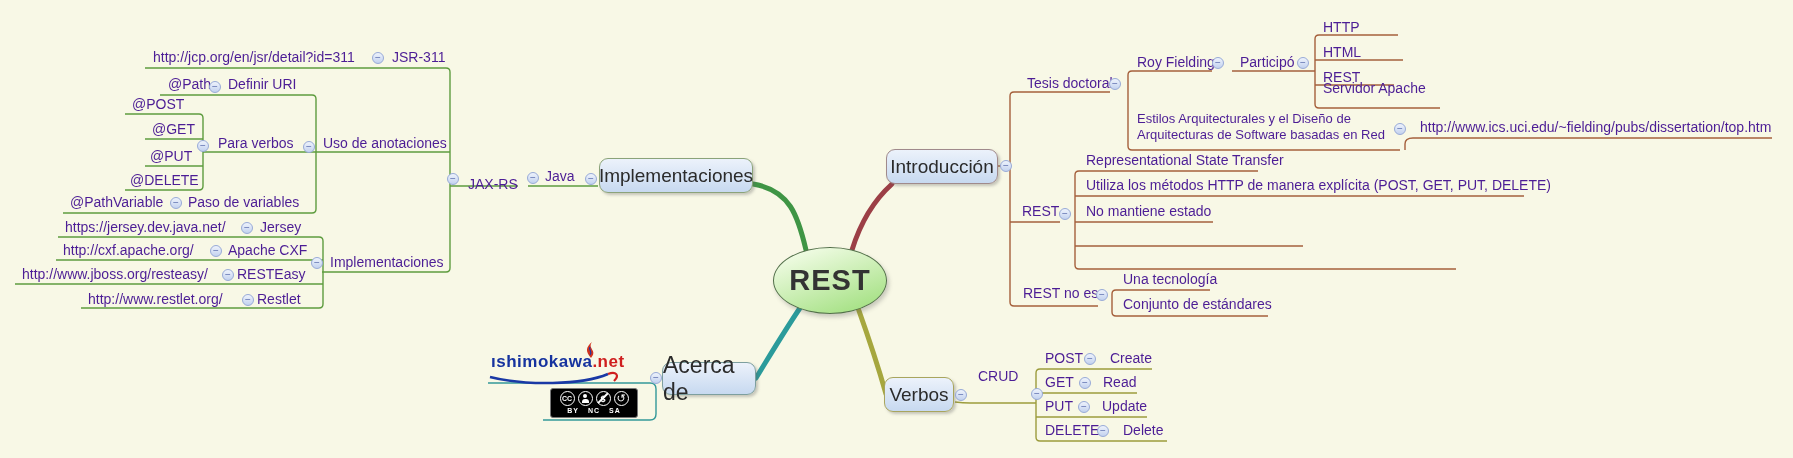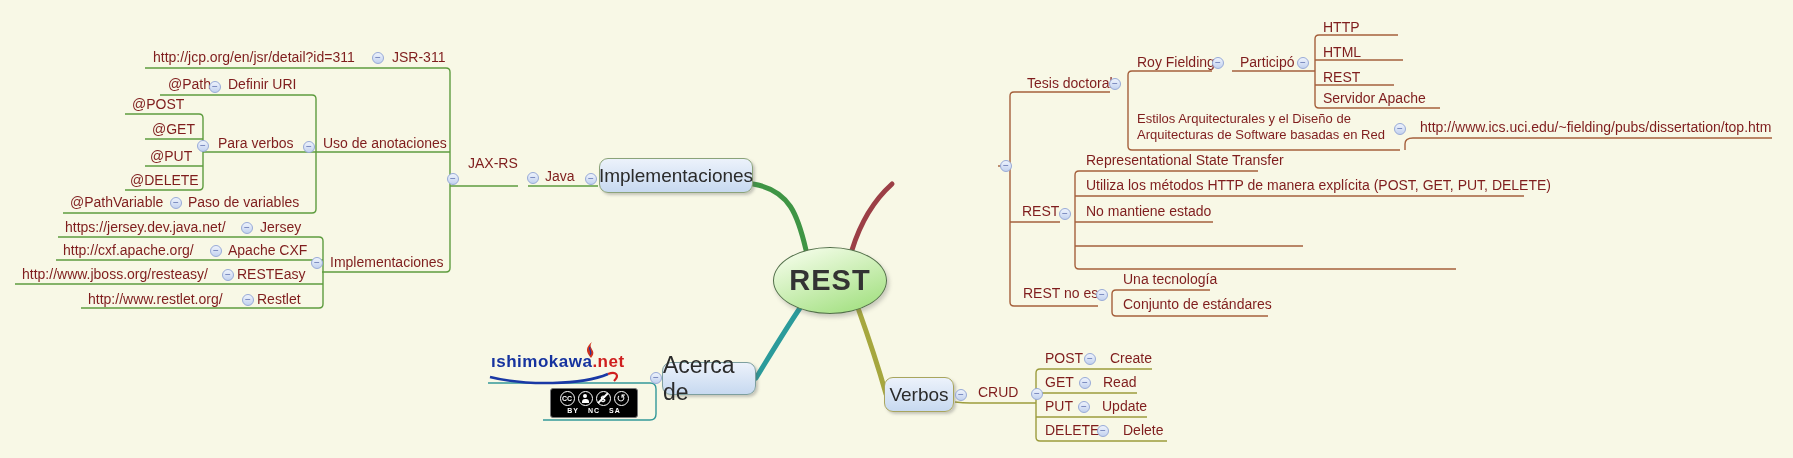--- a/index.html
+++ b/index.html
@@ -7,21 +7,21 @@
   #stage{position:relative;width:1793px;height:458px;background:var(--bg,#f8f8e6);
          font-family:"Liberation Sans",sans-serif;overflow:hidden}
   svg.lines{position:absolute;left:0;top:0;z-index:1}
   svg.lines path{fill:none}
   .ln{stroke-width:1.4}
   .g{stroke:var(--c-g,#5e9c3f)} .s{stroke:var(--c-s,#a5603c)}
   .o{stroke:var(--c-o,#9c9c3d)} .t{stroke:var(--c-t,#339999)}
   .main{stroke-width:5;stroke-linecap:round}
   .mg{stroke:var(--m-g,#3f9545)} .mm{stroke:var(--m-m,#9c3f46)}
   .mo{stroke:var(--m-o,#a6a73e)} .mt{stroke:var(--m-t,#2b9b9b)}
-  .lbl{position:absolute;z-index:3;white-space:nowrap;font-size:14px;line-height:17px;color:#7f1d1d}
+  .lbl{position:absolute;z-index:3;white-space:nowrap;font-size:14px;line-height:17px;color:#4c1d95}
   .sm{font-size:13px}
   .bub{position:absolute;z-index:3;display:flex;align-items:center;justify-content:center;
        background:linear-gradient(180deg,var(--nf1,#ecf2fb),var(--nf2,#c7d9f0));
        border-radius:9px;color:#2b2b2b;box-shadow:2px 2px 3px rgba(100,100,100,.35)}
   .bub-impl{border:1.4px solid #8ba37a;font-size:19px}
   .bub-intro{border:1.4px solid #a08a8c;font-size:19px}
   .bub-verb{border:1.4px solid #a8a55e;font-size:19px}
   .bub-acerca{border:1.4px solid #7d9f9f;font-size:23px}
   #root{position:absolute;z-index:3;left:773px;top:247px;width:114px;height:67px;border-radius:50%;
         background:linear-gradient(160deg,var(--rf1,#f2fce6) 10%,var(--rf2,#a5e184) 90%);
@@ -100,66 +100,67 @@
     <path class="ln o" d="M1036,393 H1137"></path>
     <path class="ln o" d="M1036,417 H1147"></path>
 
     <path class="ln t" d="M488,383 H650"></path>
     <path class="ln t" d="M650,383 Q656,383 656,389 V414 Q656,420 650,420 H543"></path>
   </svg>
 
   <div id="root">REST</div>
 
   <div class="bub bub-impl" style="left:599px;top:158px;width:154px;height:35px">Implementaciones</div>
+  <div class="bub bub-intro" style="left:886px;top:149px;width:112px;height:35px">Introducción</div>
   <div class="bub bub-verb" style="left:884px;top:377px;width:70px;height:35px">Verbos</div>
   <div class="bub bub-acerca" style="left:662px;top:362px;width:94px;height:33px">Acerca de</div>
 
   <span class="lbl" style="left:153px;top:49px">http://jcp.org/en/jsr/detail?id=311</span>
   <span class="lbl" style="left:392px;top:49px">JSR-311</span>
   <span class="lbl" style="left:168px;top:76px">@Path</span>
   <span class="lbl" style="left:228px;top:76px">Definir URI</span>
   <span class="lbl" style="left:132px;top:96px">@POST</span>
   <span class="lbl" style="left:152px;top:121px">@GET</span>
   <span class="lbl" style="left:218px;top:135px">Para verbos</span>
   <span class="lbl" style="left:323px;top:135px">Uso de anotaciones</span>
   <span class="lbl" style="left:150px;top:148px">@PUT</span>
   <span class="lbl" style="left:130px;top:172px">@DELETE</span>
   <span class="lbl" style="left:70px;top:194px">@PathVariable</span>
   <span class="lbl" style="left:188px;top:194px">Paso de variables</span>
-  <span class="lbl" style="left:468px;top:155px">JAX-RS</span>
+  <span class="lbl" style="left:468px;top:176px">JAX-RS</span>
   <span class="lbl" style="left:545px;top:168px">Java</span>
   <span class="lbl" style="left:330px;top:254px">Implementaciones</span>
   <span class="lbl" style="left:65px;top:219px">https://jersey.dev.java.net/</span>
   <span class="lbl" style="left:260px;top:219px">Jersey</span>
   <span class="lbl" style="left:63px;top:242px">http://cxf.apache.org/</span>
   <span class="lbl" style="left:228px;top:242px">Apache CXF</span>
   <span class="lbl" style="left:22px;top:266px">http://www.jboss.org/resteasy/</span>
   <span class="lbl" style="left:237px;top:266px">RESTEasy</span>
   <span class="lbl" style="left:88px;top:291px">http://www.restlet.org/</span>
   <span class="lbl" style="left:257px;top:291px">Restlet</span>
 
   <span class="lbl" style="left:1027px;top:75px">Tesis doctoral</span>
   <span class="lbl" style="left:1137px;top:54px">Roy Fielding</span>
   <span class="lbl" style="left:1240px;top:54px">Participó</span>
   <span class="lbl" style="left:1323px;top:19px">HTTP</span>
   <span class="lbl" style="left:1323px;top:44px">HTML</span>
   <span class="lbl" style="left:1323px;top:69px">REST</span>
-  <span class="lbl" style="left:1323px;top:90px">Servidor Apache</span>
+  <span class="lbl" style="left:1323px;top:80px">Servidor Apache</span>
   <span class="lbl sm" style="left:1137px;top:126px">Arquitecturas de Software basadas en Red</span>
   <span class="lbl sm" style="left:1137px;top:110px">Estilos Arquitecturales y el Diseño de</span>
   <span class="lbl" style="left:1420px;top:119px">http://www.ics.uci.edu/~fielding/pubs/dissertation/top.htm</span>
   <span class="lbl" style="left:1022px;top:203px">REST</span>
   <span class="lbl" style="left:1086px;top:177px">Utiliza los métodos HTTP de manera explícita (POST, GET, PUT, DELETE)</span>
   <span class="lbl" style="left:1086px;top:152px">Representational State Transfer</span>
   <span class="lbl" style="left:1086px;top:203px">No mantiene estado</span>
   <span class="lbl" style="left:1023px;top:285px">REST no es</span>
   <span class="lbl" style="left:1123px;top:271px">Una tecnología</span>
   <span class="lbl" style="left:1123px;top:296px">Conjunto de estándares</span>
 
-  <span class="lbl" style="left:978px;top:384px">CRUD</span>
+  <span class="lbl" style="left:978px;top:368px">CRUD</span>
   <span class="lbl" style="left:1045px;top:350px">POST</span>
   <span class="lbl" style="left:1110px;top:350px">Create</span>
   <span class="lbl" style="left:1045px;top:374px">GET</span>
   <span class="lbl" style="left:1103px;top:374px">Read</span>
   <span class="lbl" style="left:1045px;top:398px">PUT</span>
   <span class="lbl" style="left:1102px;top:398px">Update</span>
   <span class="lbl" style="left:1045px;top:422px">DELETE</span>
   <span class="lbl" style="left:1123px;top:422px">Delete</span>
 
   <div class="logo">

